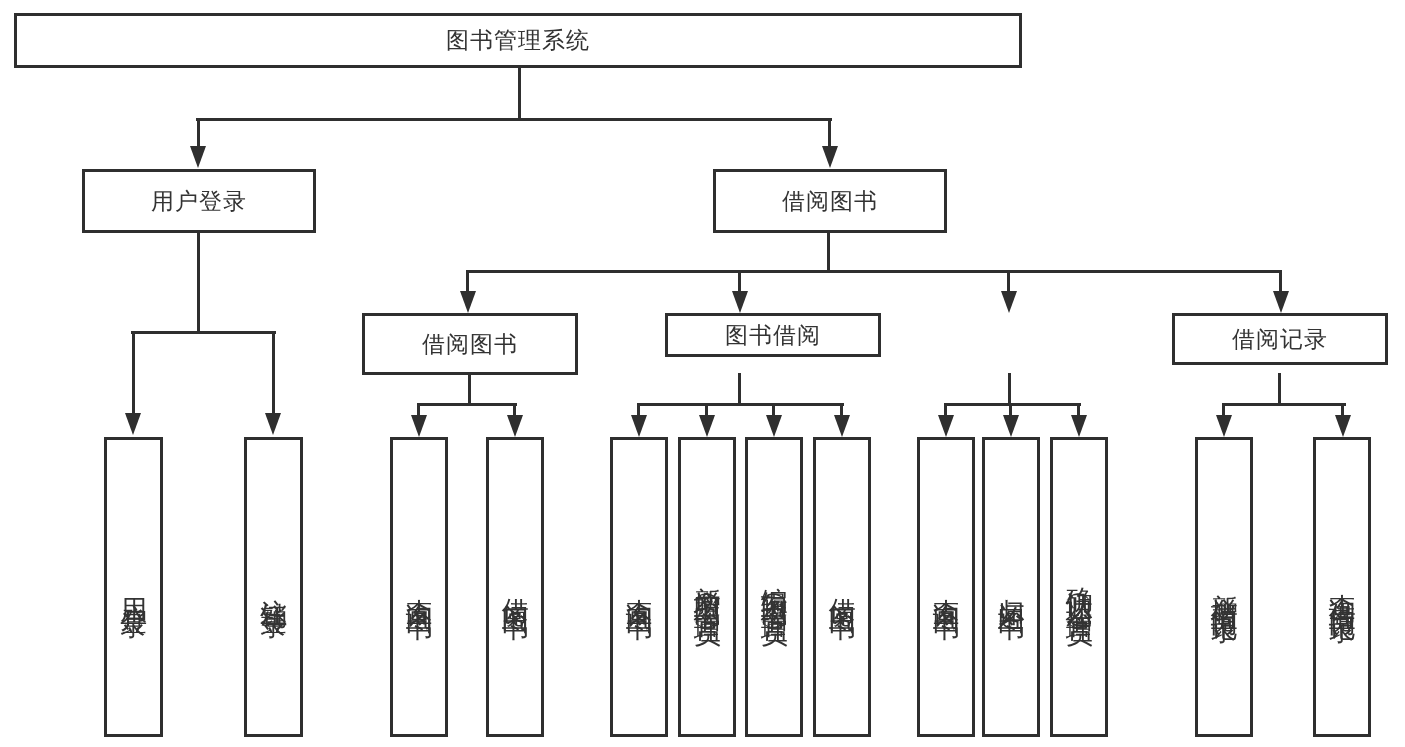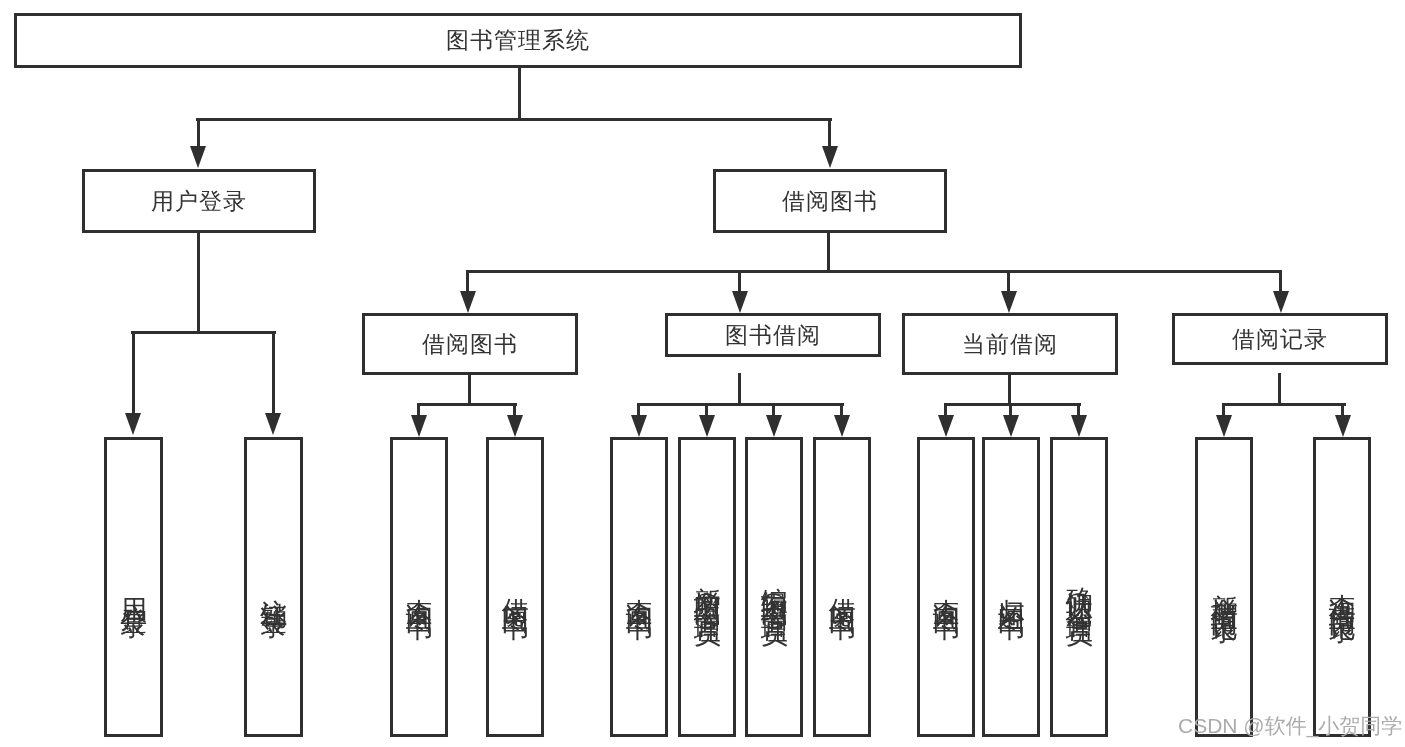--- a/index.html
+++ b/index.html
@@ -114,23 +114,20 @@
   <div class="node node-h" style="left:713px;top:169px;width:234px;height:64px;">
     <span>借阅图书</span>
   </div>
 
   <div class="node node-h" style="left:362px;top:313px;width:216px;height:62px;">
     <span>借阅图书</span>
   </div>
   <div class="node node-h" style="left:665px;top:313px;width:216px;height:44px;">
     <span>图书借阅</span>
   </div>
-  <div class="node node-h" style="left:902px;top:313px;width:216px;height:62px;">
-    <span>当前借阅</span>
-  </div>
   <div class="node node-h" style="left:1172px;top:313px;width:216px;height:52px;">
     <span>借阅记录</span>
   </div>
 
   <div class="node node-v" style="left:104px;top:437px;width:59px;height:300px;">
     <span class="vtext">用户登录</span>
   </div>
   <div class="node node-v" style="left:244px;top:437px;width:59px;height:300px;">
     <span class="vtext">注销登录</span>
   </div>
@@ -165,15 +162,14 @@
     <span class="vtext">确认归还（管理员）</span>
   </div>
 
   <div class="node node-v" style="left:1195px;top:437px;width:58px;height:300px;">
     <span class="vtext">新增借阅记录</span>
   </div>
   <div class="node node-v" style="left:1313px;top:437px;width:58px;height:300px;">
     <span class="vtext">查询借阅记录</span>
   </div>
 
-  <div class="watermark">CSDN @软件_小贺同学</div>
 
 </div>
 
 </body></html>

